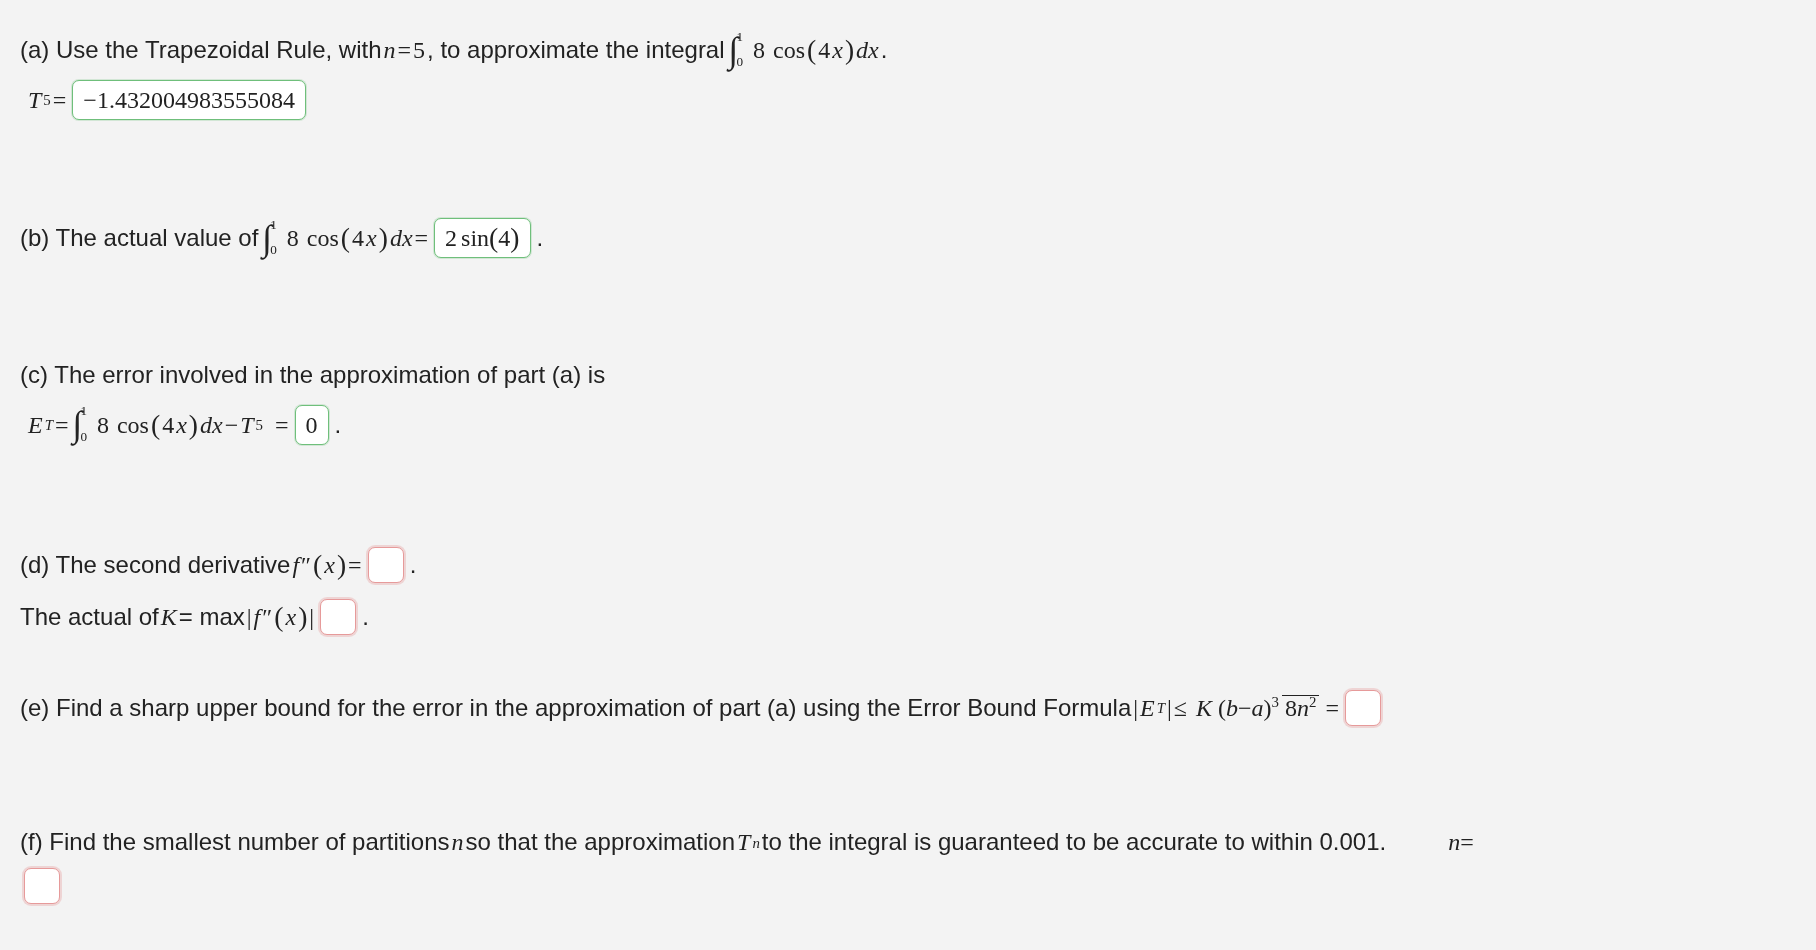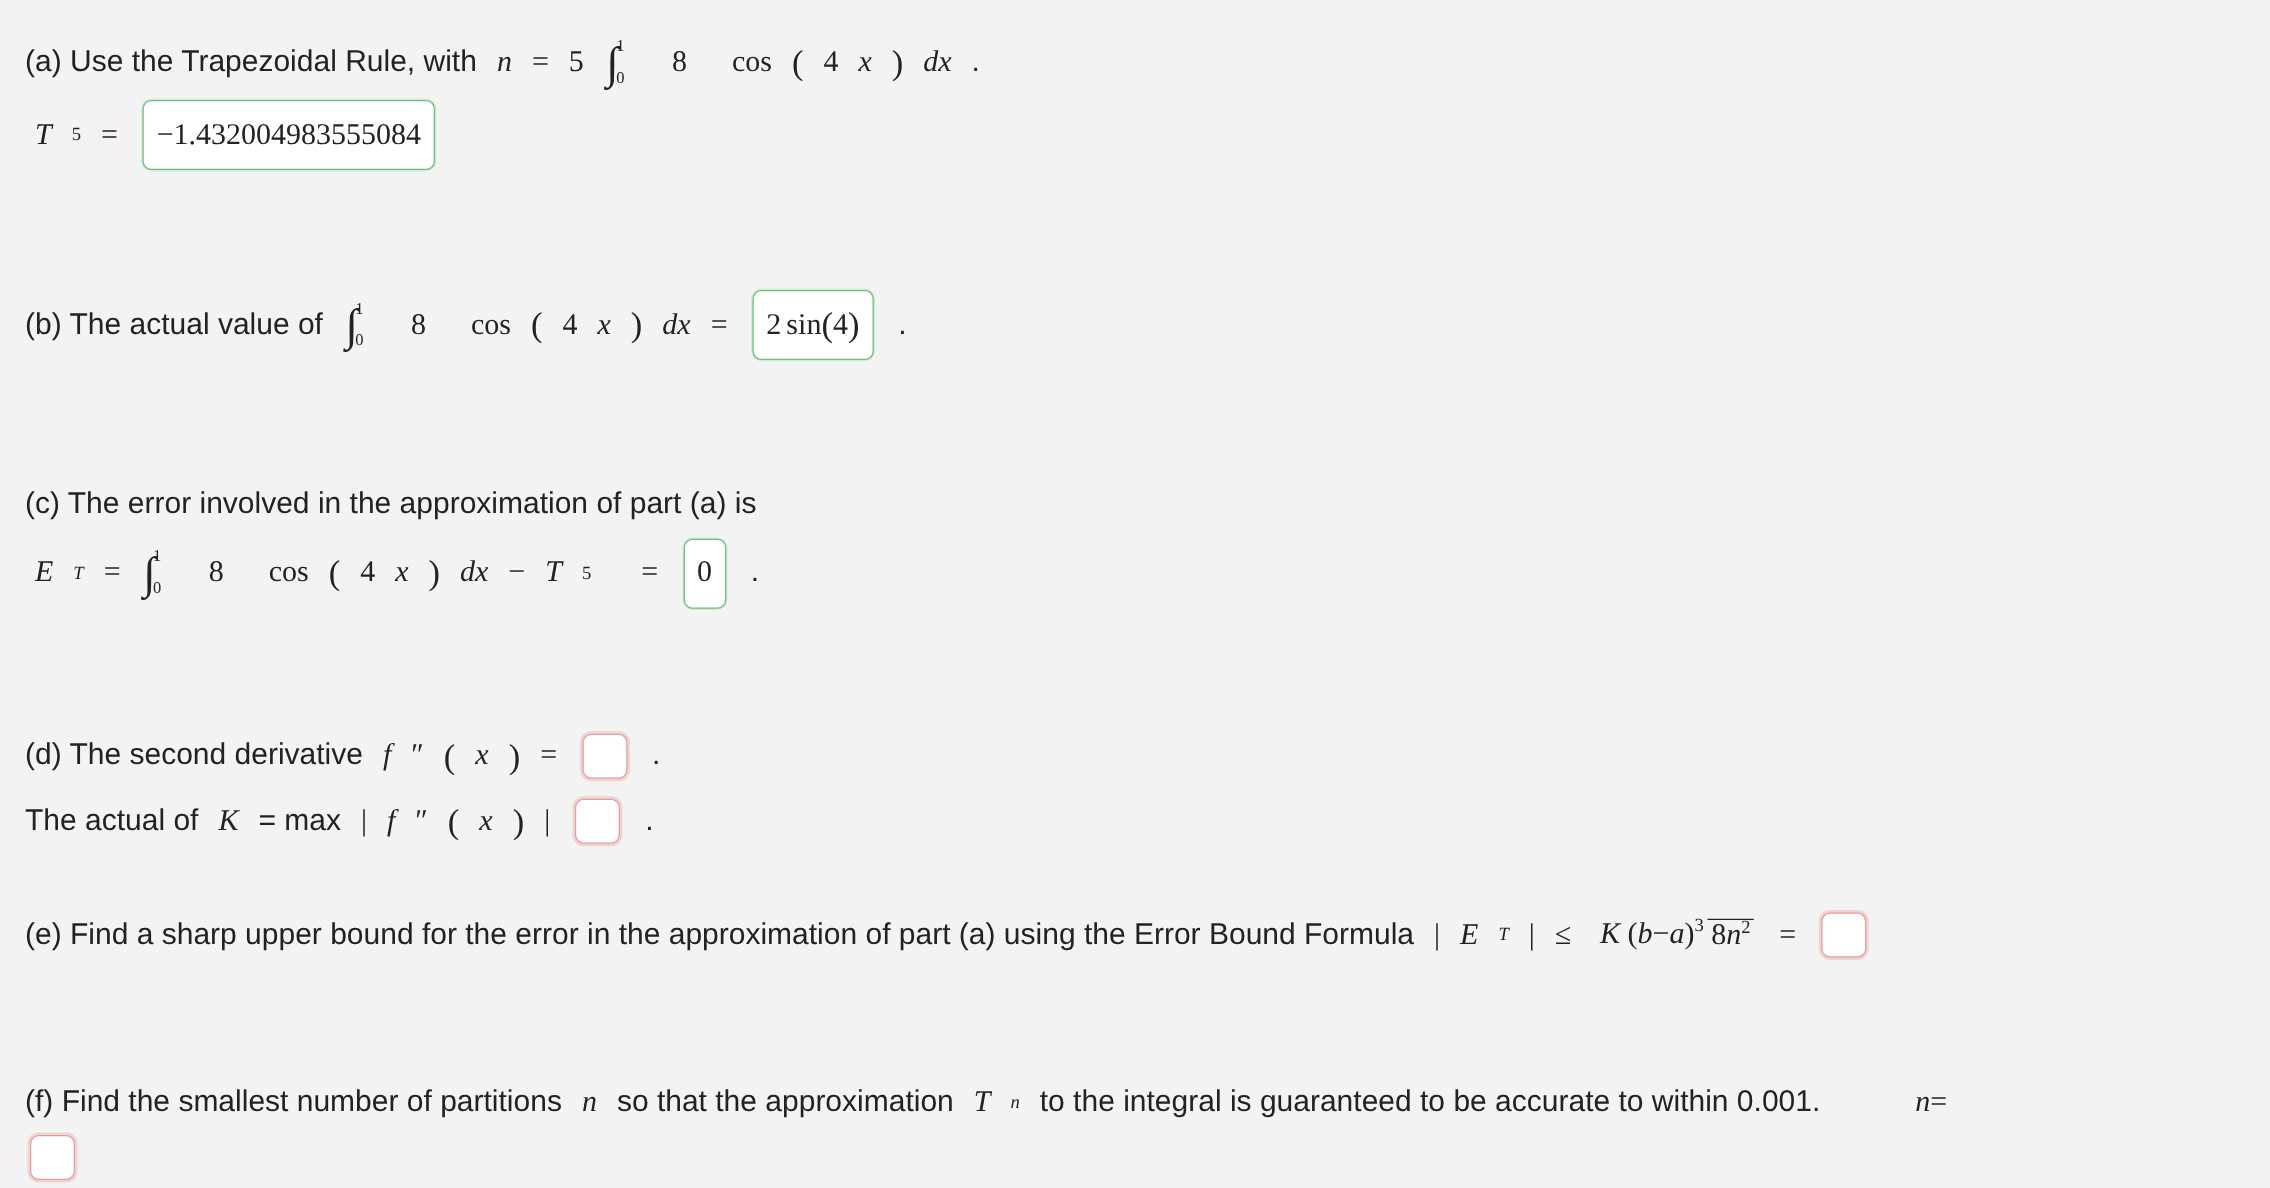--- a/index.html
+++ b/index.html
@@ -16,21 +16,21 @@
   }
   .part {
     margin-bottom: 96px;
     line-height: 1.6;
   }
   .part:last-child { margin-bottom: 20px; }
   .line {
     display: flex;
     align-items: center;
     flex-wrap: wrap;
-    gap: 16px;
+    gap: 2px;
     text-align: center;
   }
   .line + .line { margin-top: 8px; }
 
   .math-i { font-family: "Times New Roman", Georgia, serif; font-style: italic; }
   .math   { font-family: "Times New Roman", Georgia, serif; }
   sub, sup { font-size: 0.62em; line-height: 0; }
   .big-paren { font-family: "Times New Roman", Georgia, serif; font-size: 1.15em; }
 
   
@@ -64,21 +64,21 @@
   }
   .frac .num { padding: 0 3px; }
   .frac .den { border-top: 1.5px solid #222; padding: 0 3px; }
 
   
   .ansbox {
     display: inline-flex;
     align-items: center;
     justify-content: center;
     min-width: 28px;
-    height: 56px;
+    height: 40px;
     padding: 0 10px;
     border-radius: 7px;
     background: #fff;
     font-family: "Times New Roman", Georgia, serif;
     font-size: 24px;
     margin: 0 4px;
     box-sizing: border-box;
   }
   .ansbox.correct {
     border: 1.5px solid #6fbf7b;
@@ -112,20 +112,21 @@
 <body>
 
 <div class="page">
 
   <div class="part">
     <div class="line">
       <span>(a) Use the Trapezoidal Rule, with </span>
       <span class="math-i">n</span>
       <span class="math"> = </span>
       <span class="math">5</span>
+      <span>, to approximate the integral </span>
       <span class="intg">
         <span class="sym">∫</span>
         <span class="lims">
           <span class="up">1</span>
           <span class="lo">0</span>
         </span>
       </span>
       <span class="spacer4"></span>
       <span class="math">8</span>
       <span class="spacer4"></span>

